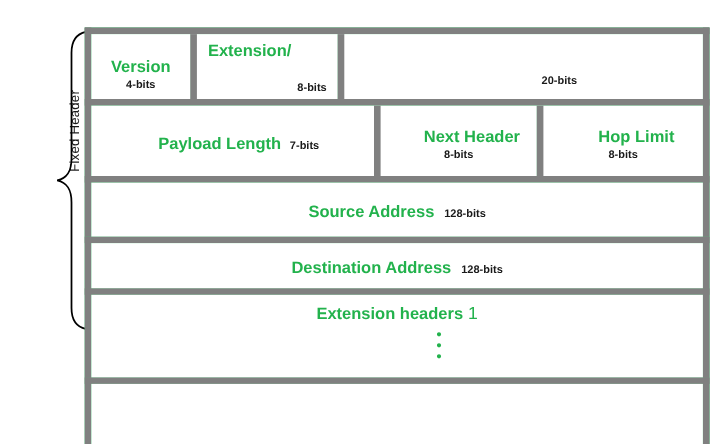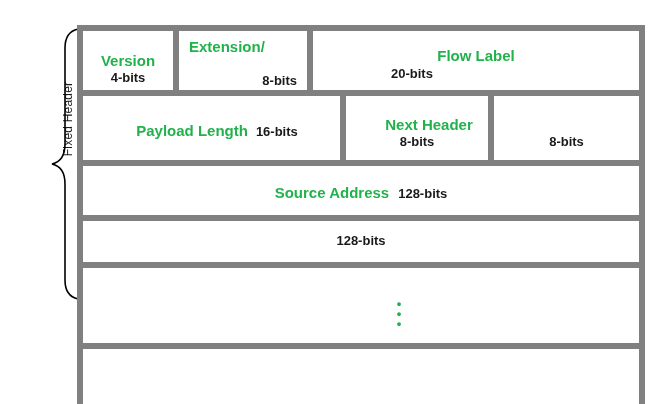--- a/index.html
+++ b/index.html
@@ -87,41 +87,42 @@
     color: #22b24c;
     font-weight: bold;
     font-size: 15px;
     line-height: 17px;
     white-space: nowrap;
   }
 
   .bits {
     color: #1a1a1a;
     font-weight: bold;
-    font-size: 13px;
+    font-size: 10px;
     line-height: 11px;
     white-space: nowrap;
   }
 
   
   .flow-wrap {
     position: relative;
     width: 100%;
     height: 100%;
   }
   .flow-title {
     position: absolute;
     left: 0; right: 0;
     top: 16px;
     text-align: center;
   }
   .flow-bits {
     position: absolute;
-    left: 15px; right: 0;
+    left: 2px; right: 0;
     top: 37px;
+    text-align: center;
     padding-left: 63px;
   }
 
   
   .version-wrap {
     position: relative;
     width: 100%;
     height: 100%;
   }
   .version-title {
@@ -207,72 +208,77 @@
         </div>
       </div>
       <div class="cell" style="width:134px">
         <div class="pri-wrap">
           <div class="pri-l1 title">Extension/</div>
           <div class="pri-bits bits">8-bits</div>
         </div>
       </div>
       <div class="cell" style="flex:1">
         <div class="flow-wrap">
-          <div class="flow-title title">Flow Label</div>
           <div class="flow-bits bits">20-bits</div>
         </div>
       </div>
     </div>
 
     <div class="row row-2">
       <div class="cell" style="width:257px">
         <div class="pl-wrap">
           <div class="pl-inline">
             <span class="title">Payload Length</span>
-            <span class="bits">16-bits</span>
+            <span class="bits">7-bits</span>
           </div>
         </div>
       </div>
       <div class="cell" style="width:148px">
         <div class="nh-wrap">
           <div class="nh-title title">Next Header</div>
           <div class="nh-bits bits">8-bits</div>
         </div>
       </div>
       <div class="cell" style="flex:1">
         <div class="nh-wrap">
+          <div class="nh-title title">Hop Limit</div>
           <div class="nh-bits bits">8-bits</div>
         </div>
       </div>
     </div>
 
     <div class="row row-3">
       <div class="cell" style="flex:1">
         <div class="addr-wrap">
           <div class="addr-inline src-inline">
             <span class="title">Source Address</span>
             <span class="bits">128-bits</span>
           </div>
         </div>
       </div>
     </div>
 
     <div class="row row-4">
       <div class="cell" style="flex:1">
         <div class="addr-wrap">
           <div class="addr-inline dst-inline">
+            <span class="title">Destination Address</span>
             <span class="bits">128-bits</span>
           </div>
         </div>
       </div>
     </div>
 
     <div class="row row-5">
       <div class="cell" style="flex:1">
         <div class="ext-wrap">
+          <div class="ext-title">
+            <span class="title">Extension headers</span>
+            <span class="ext-num">1</span>
+          </div>
           <div class="ext-dots">
             <span>•</span>
             <span>•</span>
             <span>•</span>
           </div>
         </div>
       </div>
     </div>
 
     <div class="row row-6">

